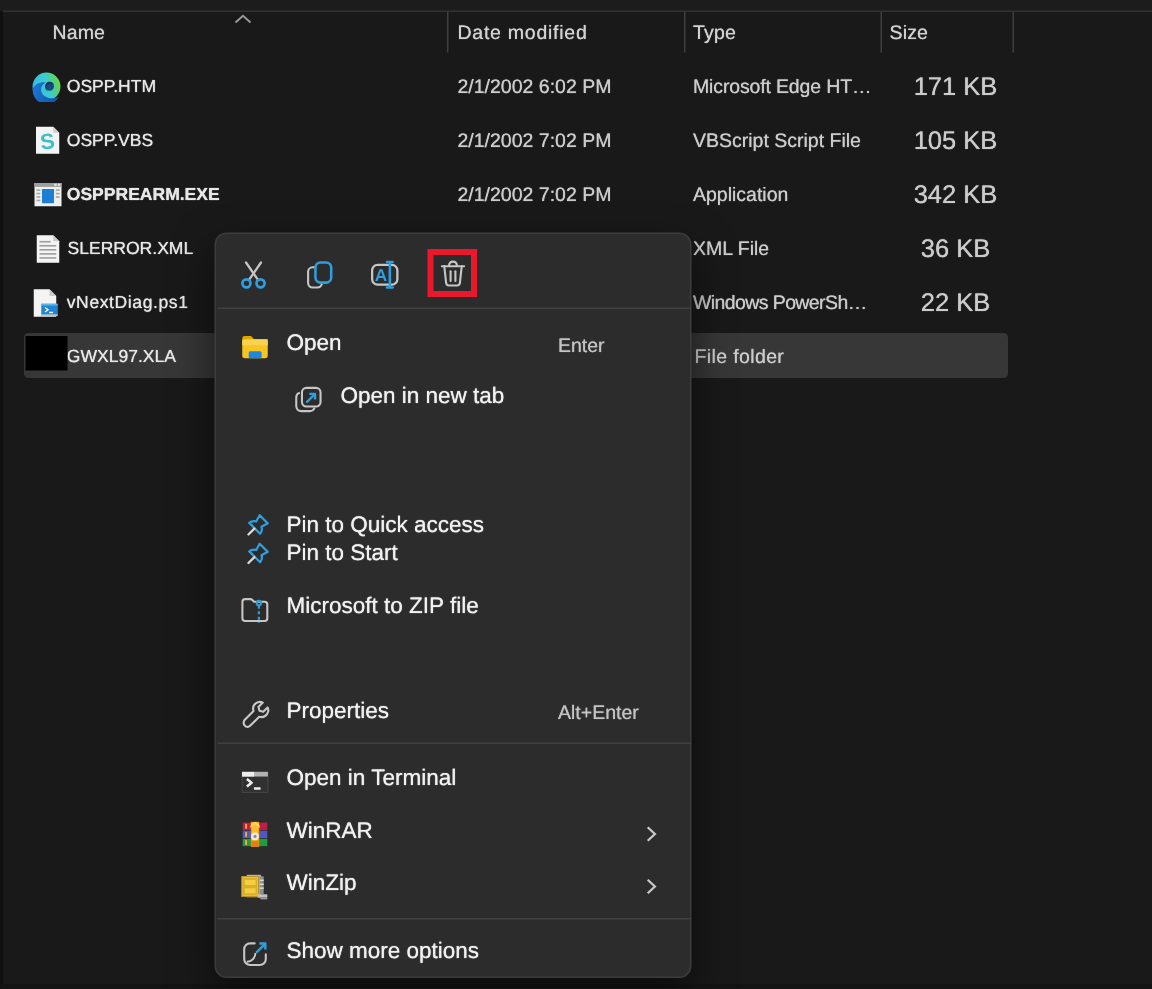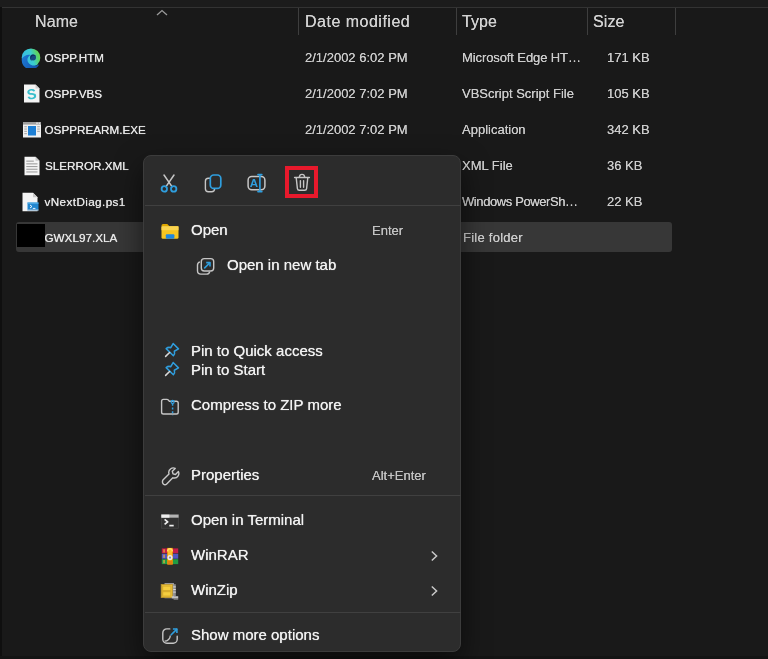--- a/index.html
+++ b/index.html
@@ -1,22 +1,22 @@
 <!DOCTYPE html>
 <html><head>
 <meta charset="utf-8">
 <style>
   html,body{margin:0;padding:0;}
   body{width:768px;height:659px;background:#191919;font-family:"Liberation Sans",sans-serif;overflow:hidden;position:relative;}
   .abs{position:absolute;}
-  .hdr{color:#d2d2d2;font-size:16px;line-height:16px;letter-spacing:0.1px;text-shadow:0 0 0.6px;}
+  .hdr{color:#d2d2d2;font-size:13px;line-height:16px;letter-spacing:0.1px;text-shadow:0 0 0.6px;}
   .sep{background:#3e3e3e;width:1px;position:absolute;top:8px;height:27px;}
   .fname{color:#e8e8e8;font-size:11.7px;line-height:16px;position:absolute;white-space:nowrap;text-shadow:0 0 0.7px;}
   .fmeta{color:#cccccc;font-size:13px;line-height:16px;position:absolute;white-space:nowrap;text-shadow:0 0 0.6px;}
-  .fsize{color:#cccccc;font-size:13px;line-height:16px;position:absolute;white-space:nowrap;text-align:left;width:60px;text-shadow:0 0 0.6px;}
+  .fsize{color:#cccccc;font-size:17px;line-height:16px;position:absolute;white-space:nowrap;text-align:center;width:60px;text-shadow:0 0 0.6px;}
   .ficon{position:absolute;width:20px;height:20px;}
   .mi{position:absolute;left:0;width:318px;height:35px;}
   .mi .ic{position:absolute;left:16px;top:7.5px;width:20px;height:20px;}
   .mi .lbl{position:absolute;left:47px;top:50%;transform:translateY(calc(-50% - 2px));color:#f1f1f1;font-size:15px;white-space:nowrap;text-shadow:0 0 0.7px;}
   .mi .sc{position:absolute;left:228px;top:50%;transform:translateY(calc(-50% - 1px));color:#c3c3c3;font-size:13px;white-space:nowrap;text-shadow:0 0 0.6px;}
   .mi .chev{position:absolute;left:286px;top:50%;transform:translateY(-50%);}
   .msep{position:absolute;left:1px;width:316px;height:1px;background:#404040;}
 </style>
 </head>
 <body>
@@ -43,21 +43,21 @@
 <div class="fname" style="left:44.5px;top:50px;">OSPP.HTM</div>
 <div class="fmeta" style="left:305px;top:50px;">2/1/2002 6:02 PM</div>
 <div class="fmeta" style="left:462px;top:50px;letter-spacing:-0.1px;">Microsoft Edge HT…</div>
 <div class="fsize" style="left:607px;top:50px;">171 KB</div>
 
 <div class="fname" style="left:44.5px;top:86px;">OSPP.VBS</div>
 <div class="fmeta" style="left:305px;top:86px;">2/1/2002 7:02 PM</div>
 <div class="fmeta" style="left:462px;top:86px;">VBScript Script File</div>
 <div class="fsize" style="left:607px;top:86px;">105 KB</div>
 
-<div class="fname" style="left:44.5px;top:122px;">OSPPREARM.EXE</div>
+<div class="fname" style="left:44.5px;top:122px;font-weight:bold;">OSPPREARM.EXE</div>
 <div class="fmeta" style="left:305px;top:122px;">2/1/2002 7:02 PM</div>
 <div class="fmeta" style="left:462px;top:122px;">Application</div>
 <div class="fsize" style="left:607px;top:122px;">342 KB</div>
 
 <div class="fname" style="left:45px;top:158px;">SLERROR.XML</div>
 <div class="fmeta" style="left:462px;top:158px;">XML File</div>
 <div class="fsize" style="left:607px;top:158px;">36 KB</div>
 
 <div class="fname" style="left:44.5px;top:194px;letter-spacing:0.4px;">vNextDiag.ps1</div>
 <div class="fmeta" style="left:462px;top:194px;letter-spacing:-0.4px;">Windows PowerSh…</div>
@@ -203,21 +203,21 @@
     <span class="lbl">Pin to Start</span>
   </div>
   <div class="mi" style="top:232px;">
     <svg class="ic" viewBox="0 0 20 20">
       <path d="M1.6,6.3 V5.2 a1.8,1.8 0 0 1 1.8,-1.8 h3.6 a1.4,1.4 0 0 1 1,0.4 l1.4,1.4 h7 a1.8,1.8 0 0 1 1.8,1.8 v9.2 a1.8,1.8 0 0 1 -1.8,1.8 H3.4 a1.8,1.8 0 0 1 -1.8,-1.8 z" fill="none" stroke="#c6c6c6" stroke-width="1.4"></path>
       <g stroke="#2f9ede" fill="none">
         <line x1="12.6" y1="7.8" x2="12.6" y2="19.3" stroke-width="1.5" stroke-dasharray="2 1.7"></line>
         <circle cx="12.6" cy="6" r="1.5" stroke-width="1.3"></circle>
       </g>
     </svg>
-    <span class="lbl">Compress to ZIP more</span>
+    <span class="lbl">Microsoft to ZIP file</span>
   </div>
   <div class="mi" style="top:302px;">
     <svg class="ic" viewBox="0 0 20 20">
       <path d="M2.9,14.1 l6.1,-6.1 c-0.6,-2 -0.1,-4 1.7,-5.2 c1.4,-1 3.1,-1.1 4.5,-0.4 l-2.9,2.9 l0.7,2.5 l2.5,0.7 l2.9,-2.9 c0.7,1.4 0.6,3.1 -0.4,4.5 c-1.2,1.8 -3.2,2.3 -5.2,1.7 l-6.1,6.1 c-0.9,0.9 -2.5,0.9 -3.4,0 c-1,-1 -1,-2.5 -0.4,-3.8 z" fill="none" stroke="#c9c9c9" stroke-width="1.4" stroke-linejoin="round"></path>
     </svg>
     <span class="lbl">Properties</span>
       <span class="sc">Alt+Enter</span>
   </div>
   <div class="msep" style="top:339px;"></div>
   <div class="mi" style="top:347px;">

